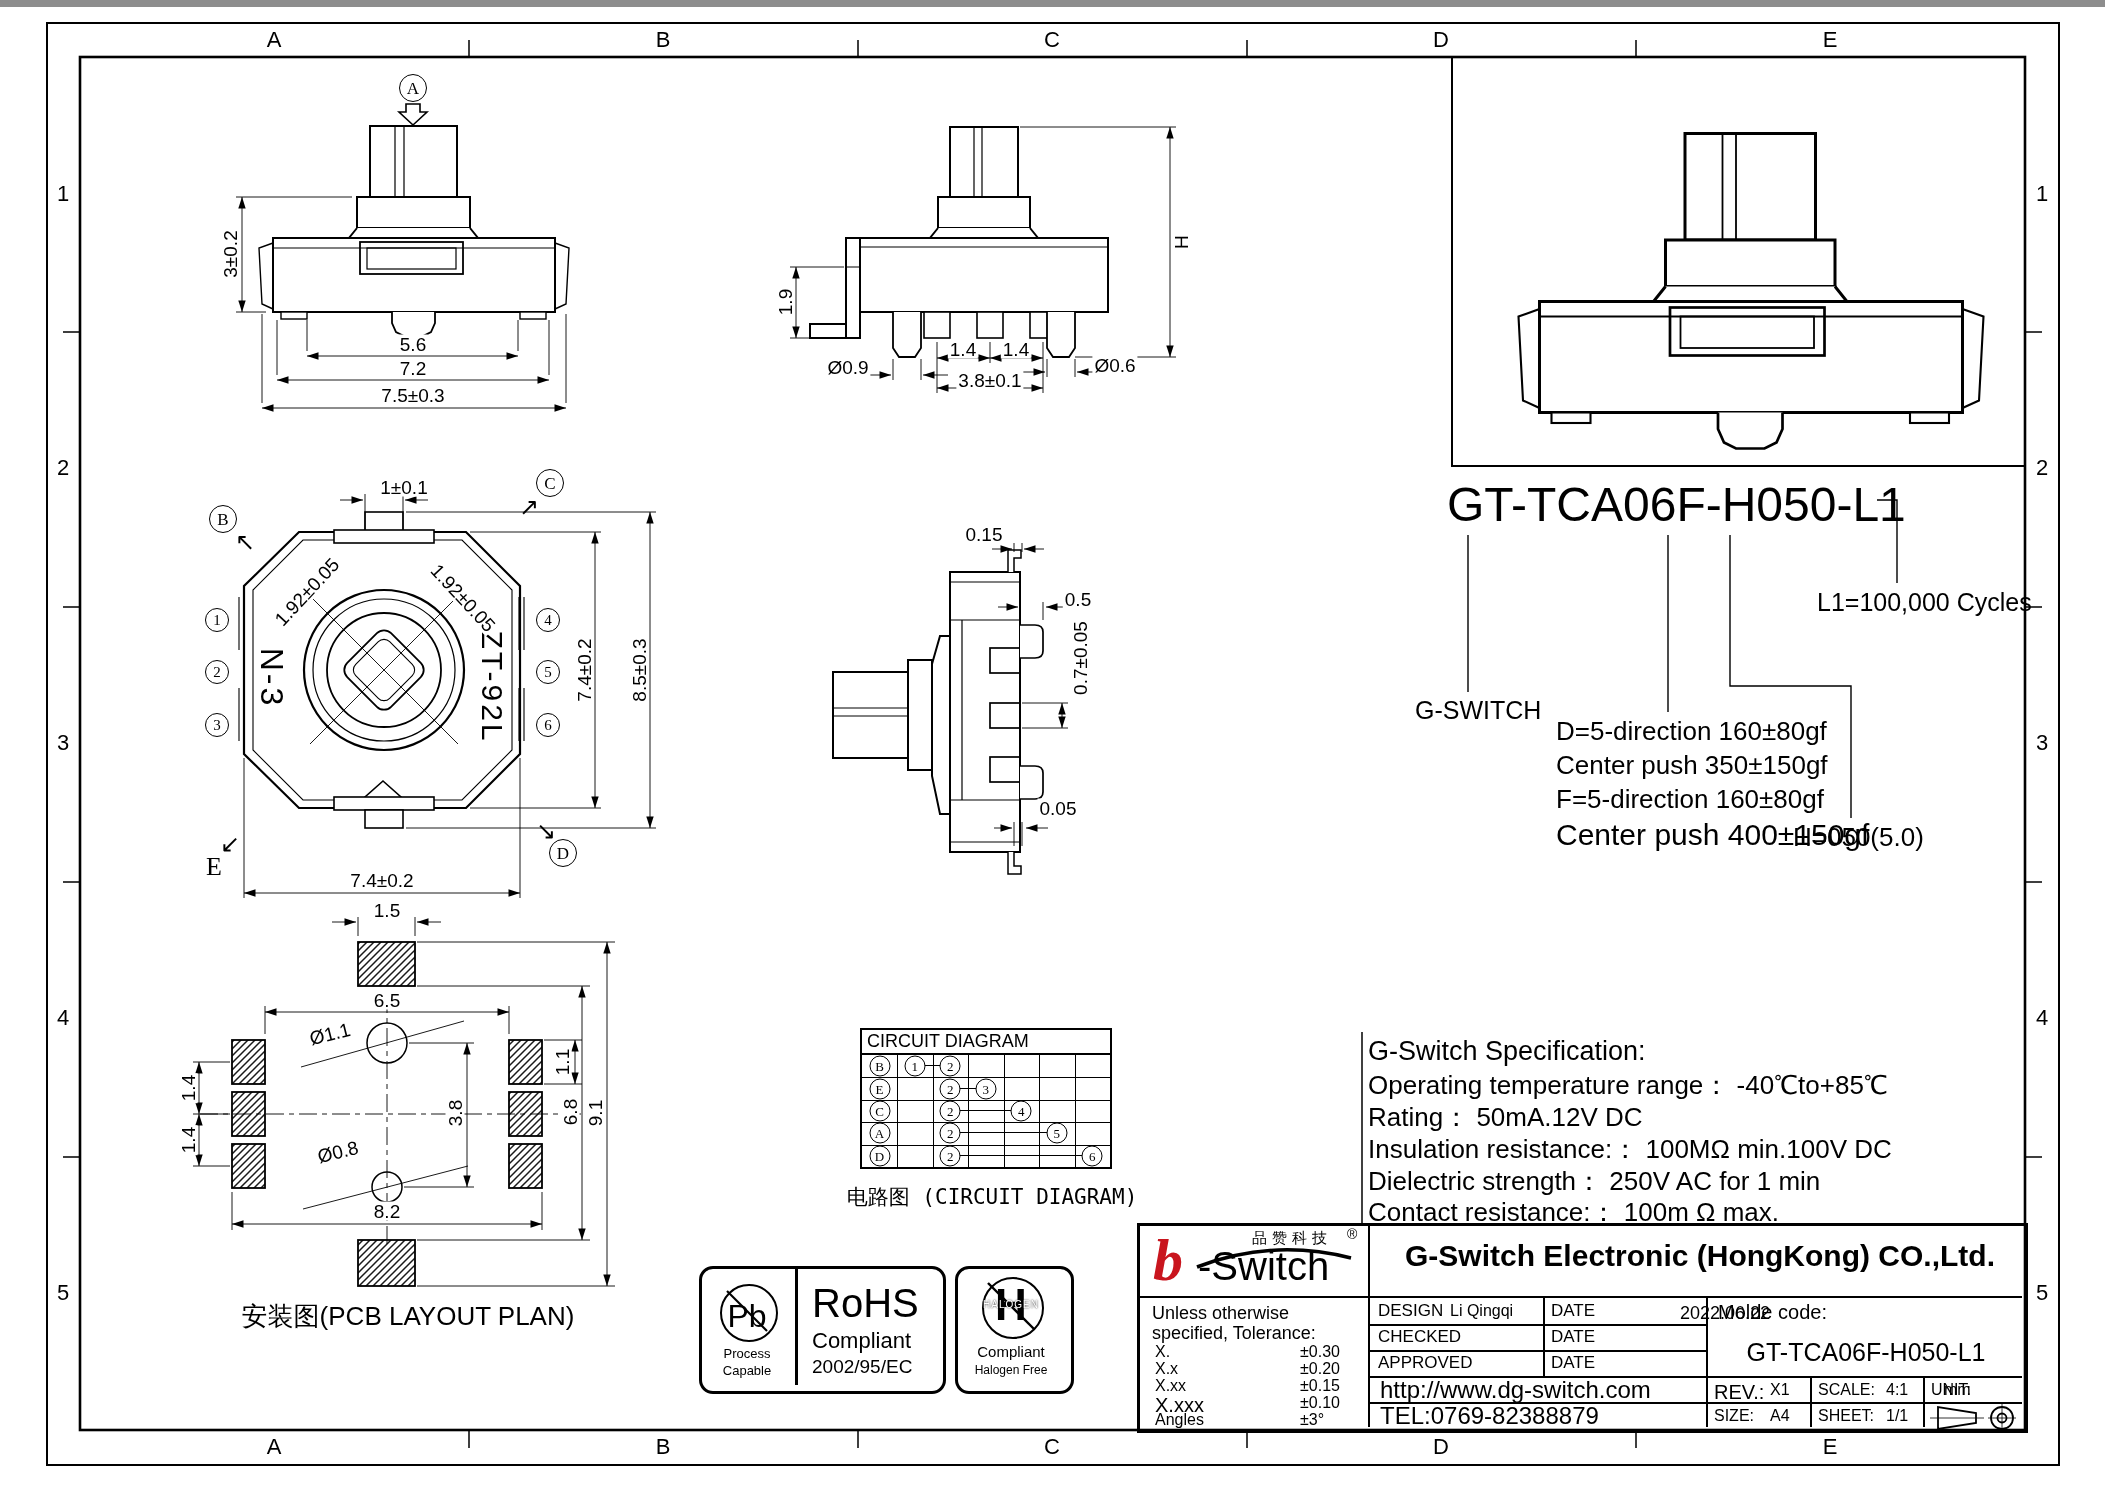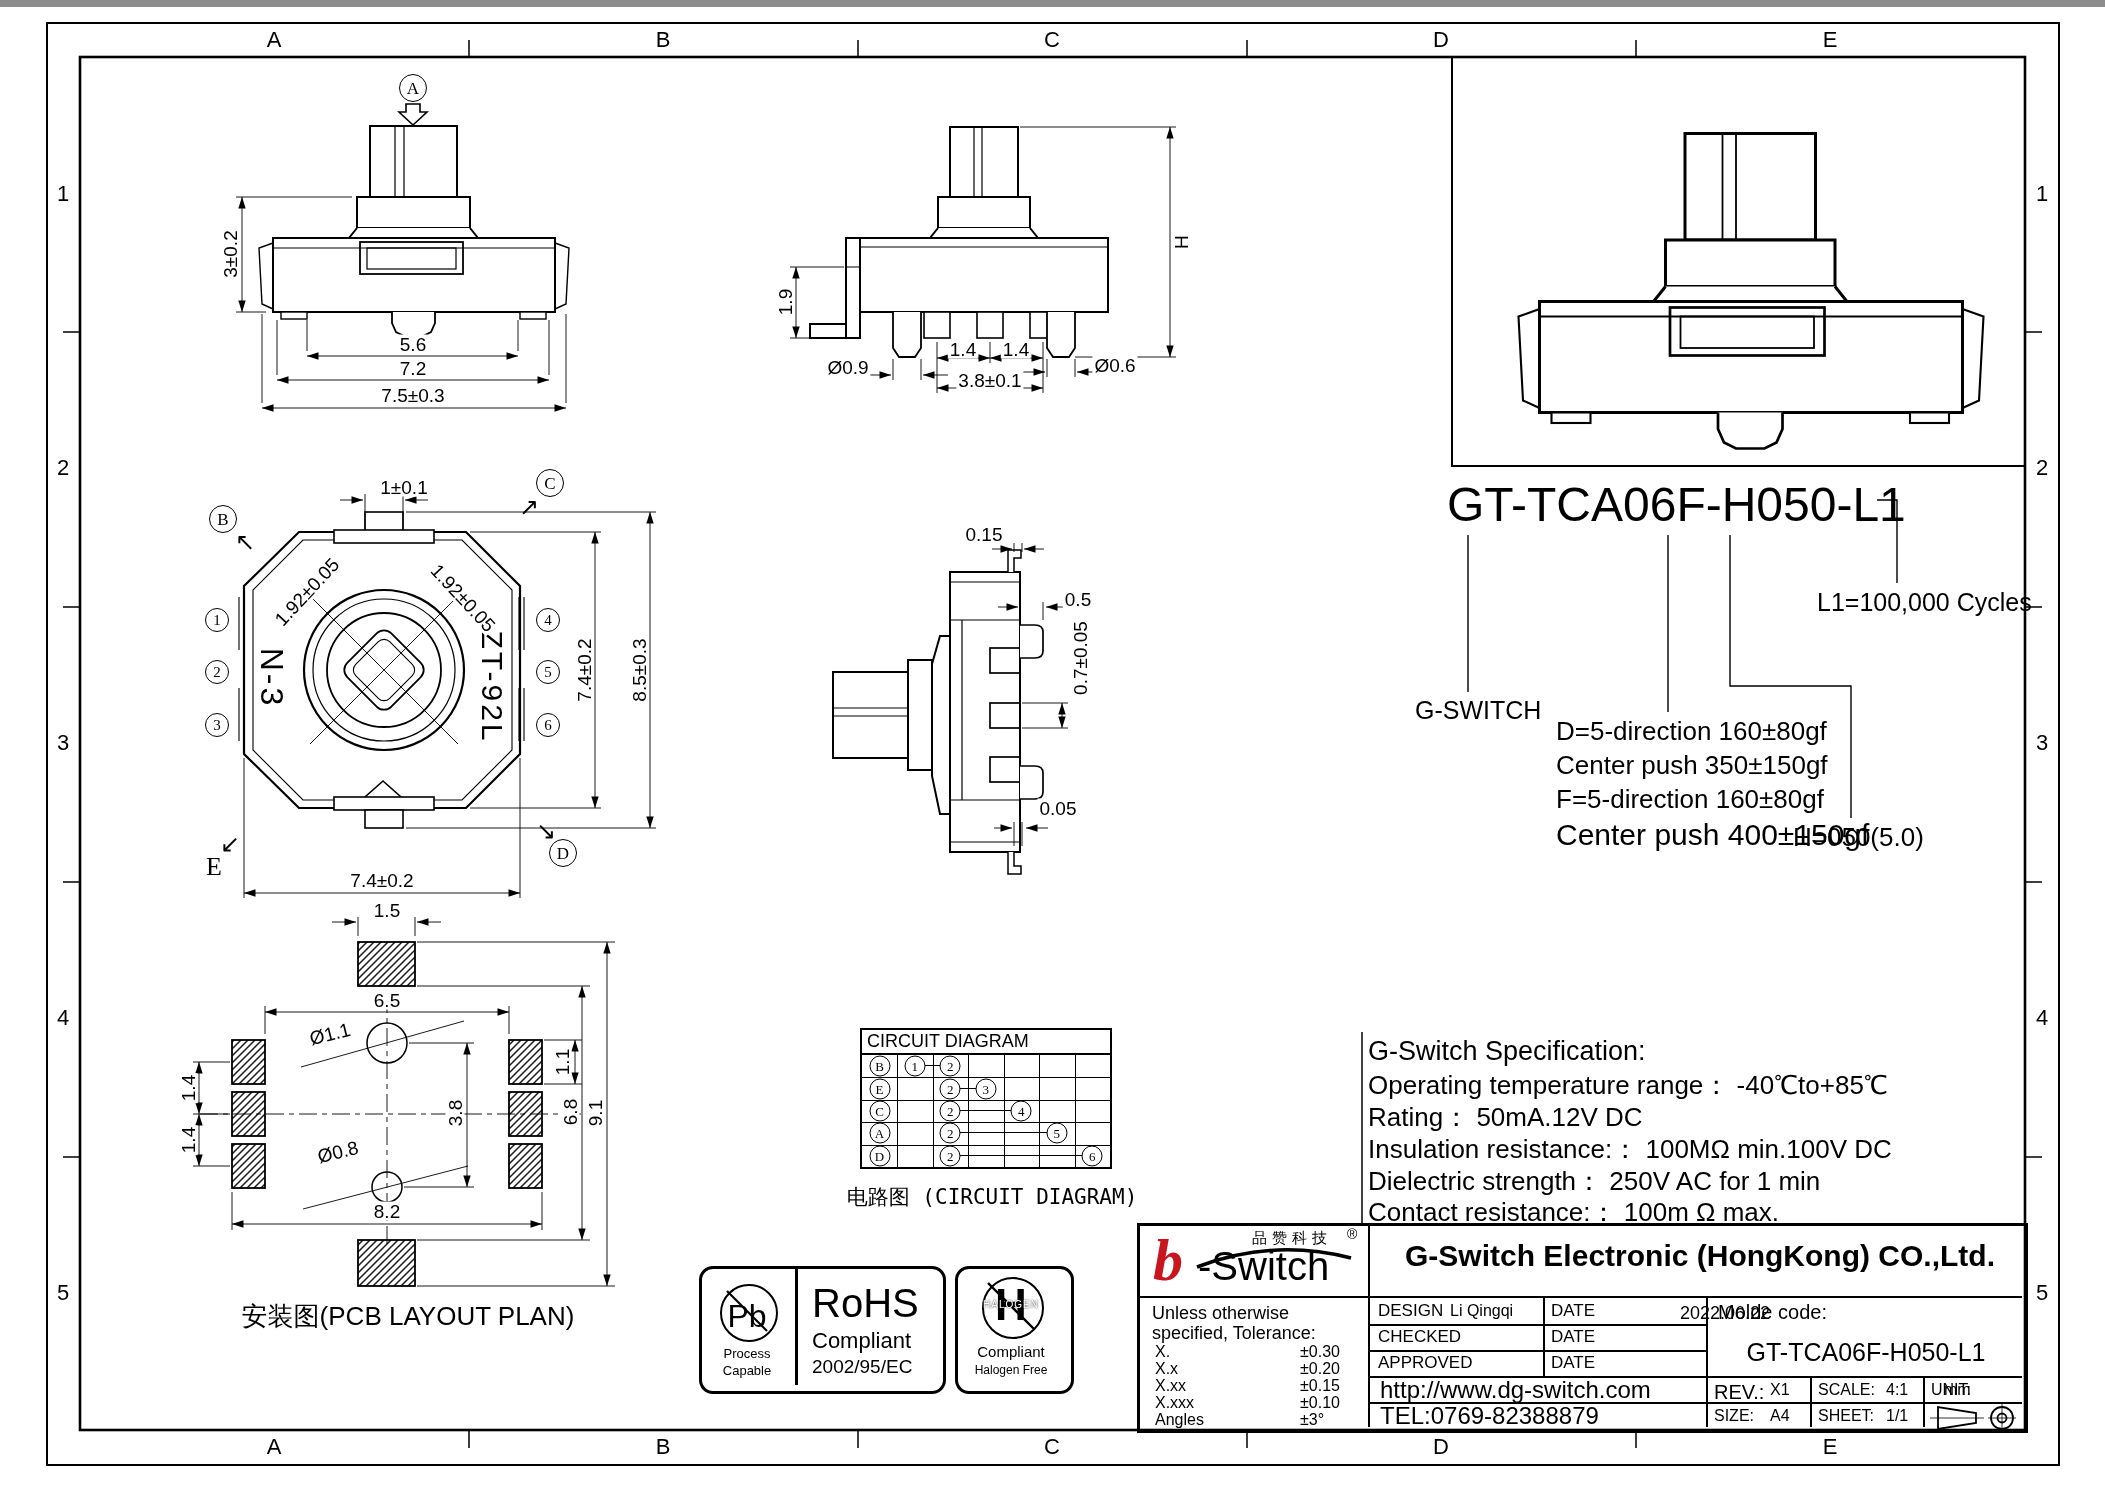--- a/index.html
+++ b/index.html
@@ -411,21 +411,21 @@
 <span class="txt" style="left:1382px;top:1241px;width:636px;text-align:center;font-size:30px;font-weight:bold">G-Switch Electronic (HongKong) CO.,Ltd.</span>
 
 <span class="txt" style="left:1152px;top:1304px;font-size:18px">Unless otherwise</span>
 <span class="txt" style="left:1152px;top:1324px;font-size:18px">specified, Tolerance:</span>
 <span class="txt" style="left:1155px;top:1344px;font-size:16px">X.</span>
 <span class="txt" style="left:1300px;top:1344px;font-size:16px">±0.30</span>
 <span class="txt" style="left:1155px;top:1361px;font-size:16px">X.x</span>
 <span class="txt" style="left:1300px;top:1361px;font-size:16px">±0.20</span>
 <span class="txt" style="left:1155px;top:1378px;font-size:16px">X.xx</span>
 <span class="txt" style="left:1300px;top:1378px;font-size:16px">±0.15</span>
-<span class="txt" style="left:1155px;top:1395px;font-size:16px">X.xxx</span>
+<span class="txt" style="left:1155px;top:1395px;font-size:20px">X.xxx</span>
 <span class="txt" style="left:1300px;top:1395px;font-size:16px">±0.10</span>
 <span class="txt" style="left:1155px;top:1412px;font-size:16px">Angles</span>
 <span class="txt" style="left:1300px;top:1412px;font-size:16px">±3°</span>
 
 <span class="txt" style="left:1378px;top:1302px;font-size:17px">DESIGN</span>
 <span class="txt" style="left:1450px;top:1303px;font-size:16px">Li Qingqi</span>
 <span class="txt" style="left:1551px;top:1302px;font-size:17px">DATE</span>
 <span class="txt" style="left:1680px;top:1304px;font-size:18px">2022.06.22</span>
 <span class="txt" style="left:1378px;top:1328px;font-size:17px">CHECKED</span>
 <span class="txt" style="left:1551px;top:1328px;font-size:17px">DATE</span>

